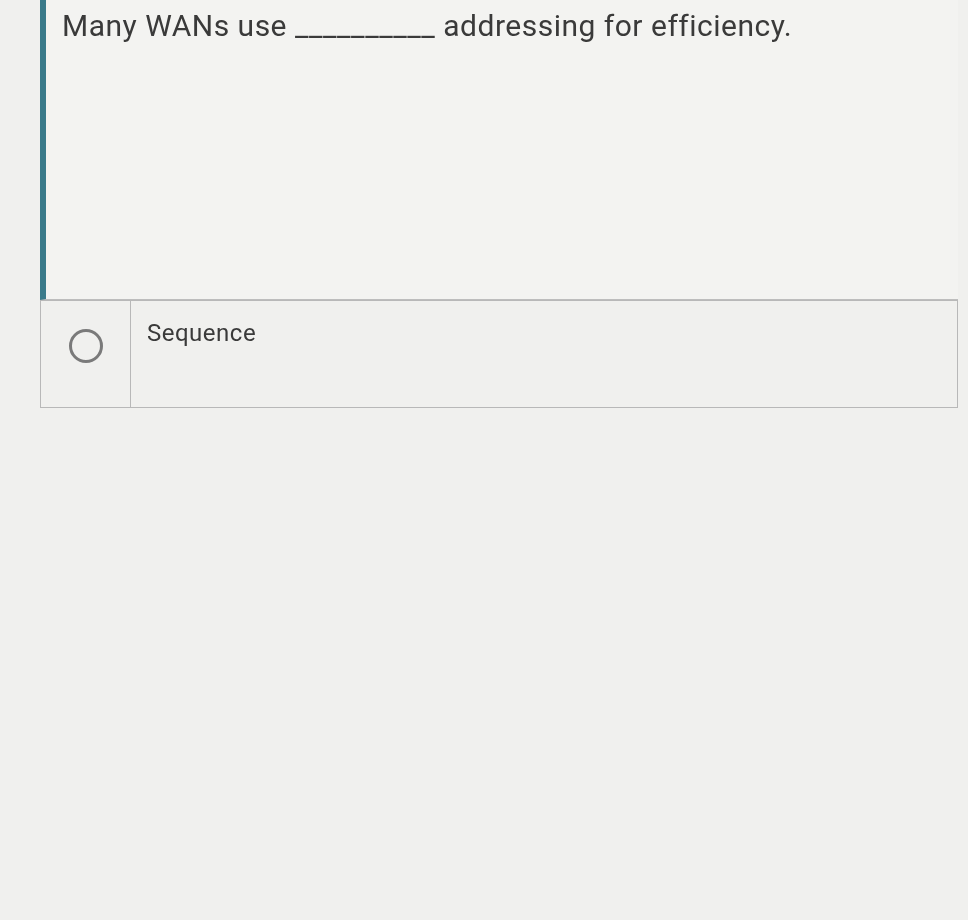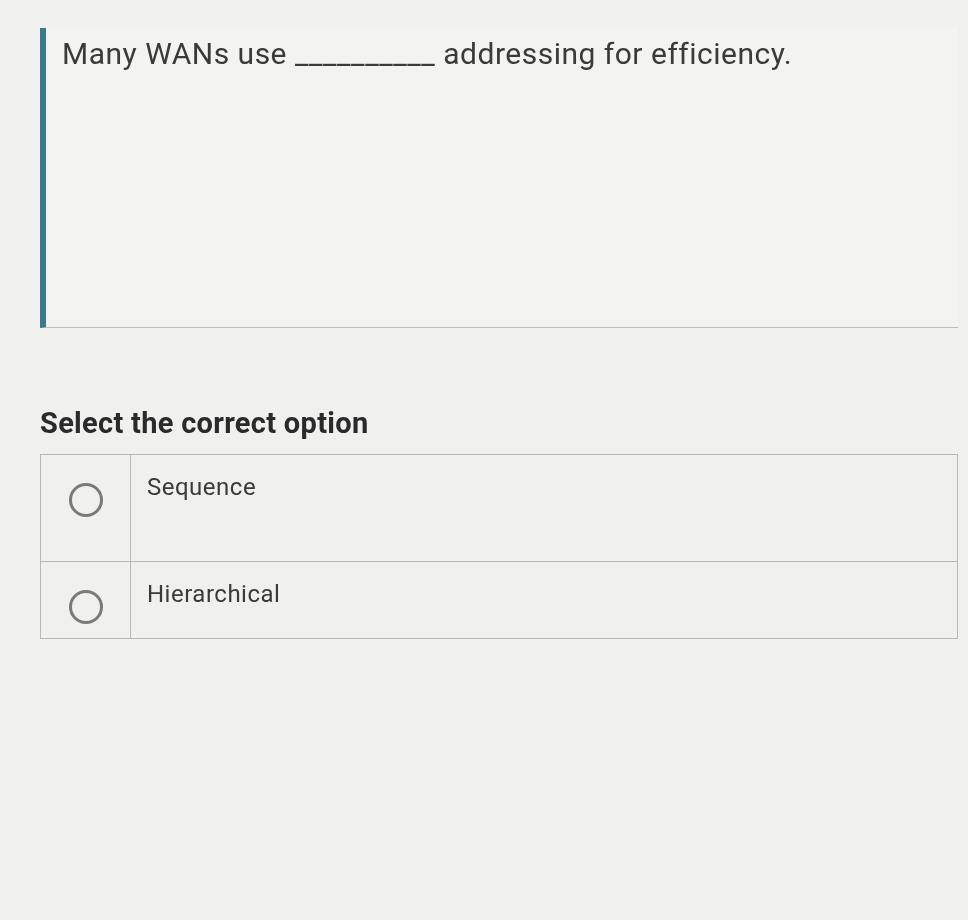--- a/index.html
+++ b/index.html
@@ -10,21 +10,20 @@
     body {
       font-family: -apple-system, BlinkMacSystemFont, "Segoe UI", Roboto, Helvetica, Arial, sans-serif;
       background: #f0f0ee;
       width: 968px;
       height: 920px;
       overflow: hidden;
       color: #3a3a3a;
     }
     .page {
       padding: 0 10px 0 40px;
-      margin-top: 28px;
     }
     .question-box {
       border-left: 6px solid #3a7a8a;
       border-bottom: 1px solid #bdbdbd;
       padding: 8px 10px 8px 16px;
       min-height: 300px;
       background: #f3f3f1;
     }
     .question-text {
       font-size: 30px;
@@ -74,32 +73,25 @@
   </style>
 </head>
 <body>
 
 <div class="page">
 
   <div class="question-box">
     <div class="question-text">Many WANs use __________ addressing for efficiency.</div>
   </div>
 
-  <div class="instruction">Select the correct option</div>
 
   <table class="options-table">
     <tbody>
         <tr>
       <td class="radio-cell">
         <span class="radio-circle"></span>
       </td>
       <td class="label-cell">Sequence</td>
     </tr>
-    <tr class="row-last">
-      <td class="radio-cell">
-        <span class="radio-circle"></span>
-      </td>
-      <td class="label-cell">Hierarchical</td>
-    </tr>
   </tbody>
     </table>
 
 </div>
 
 </body></html>

